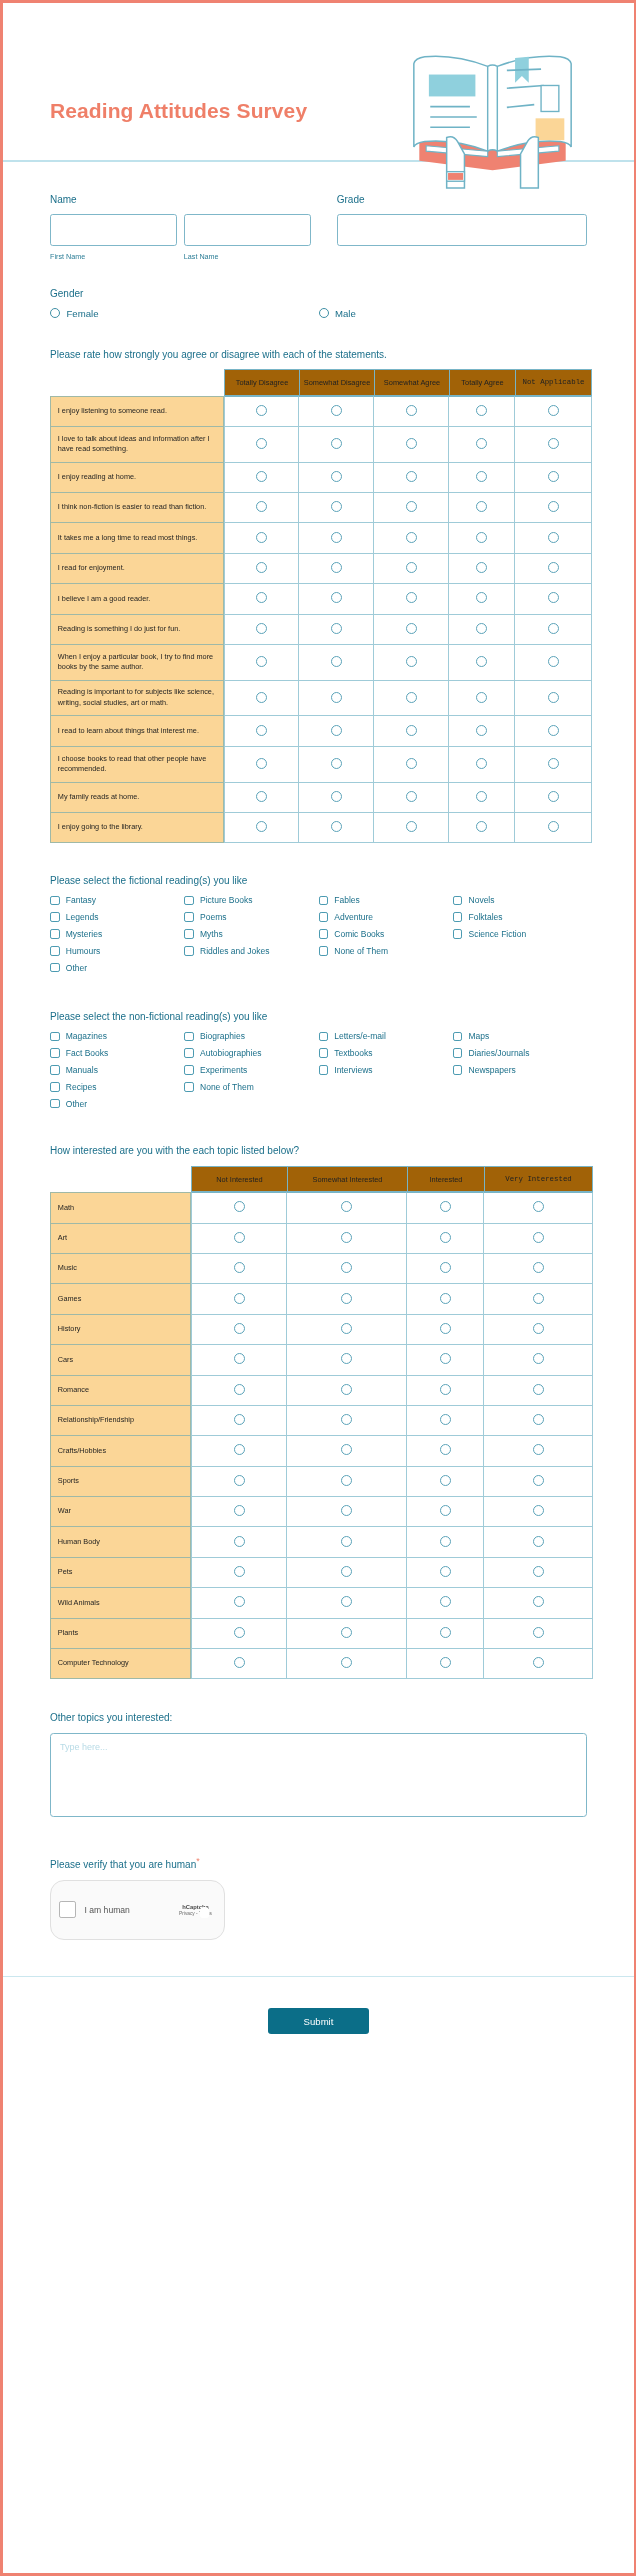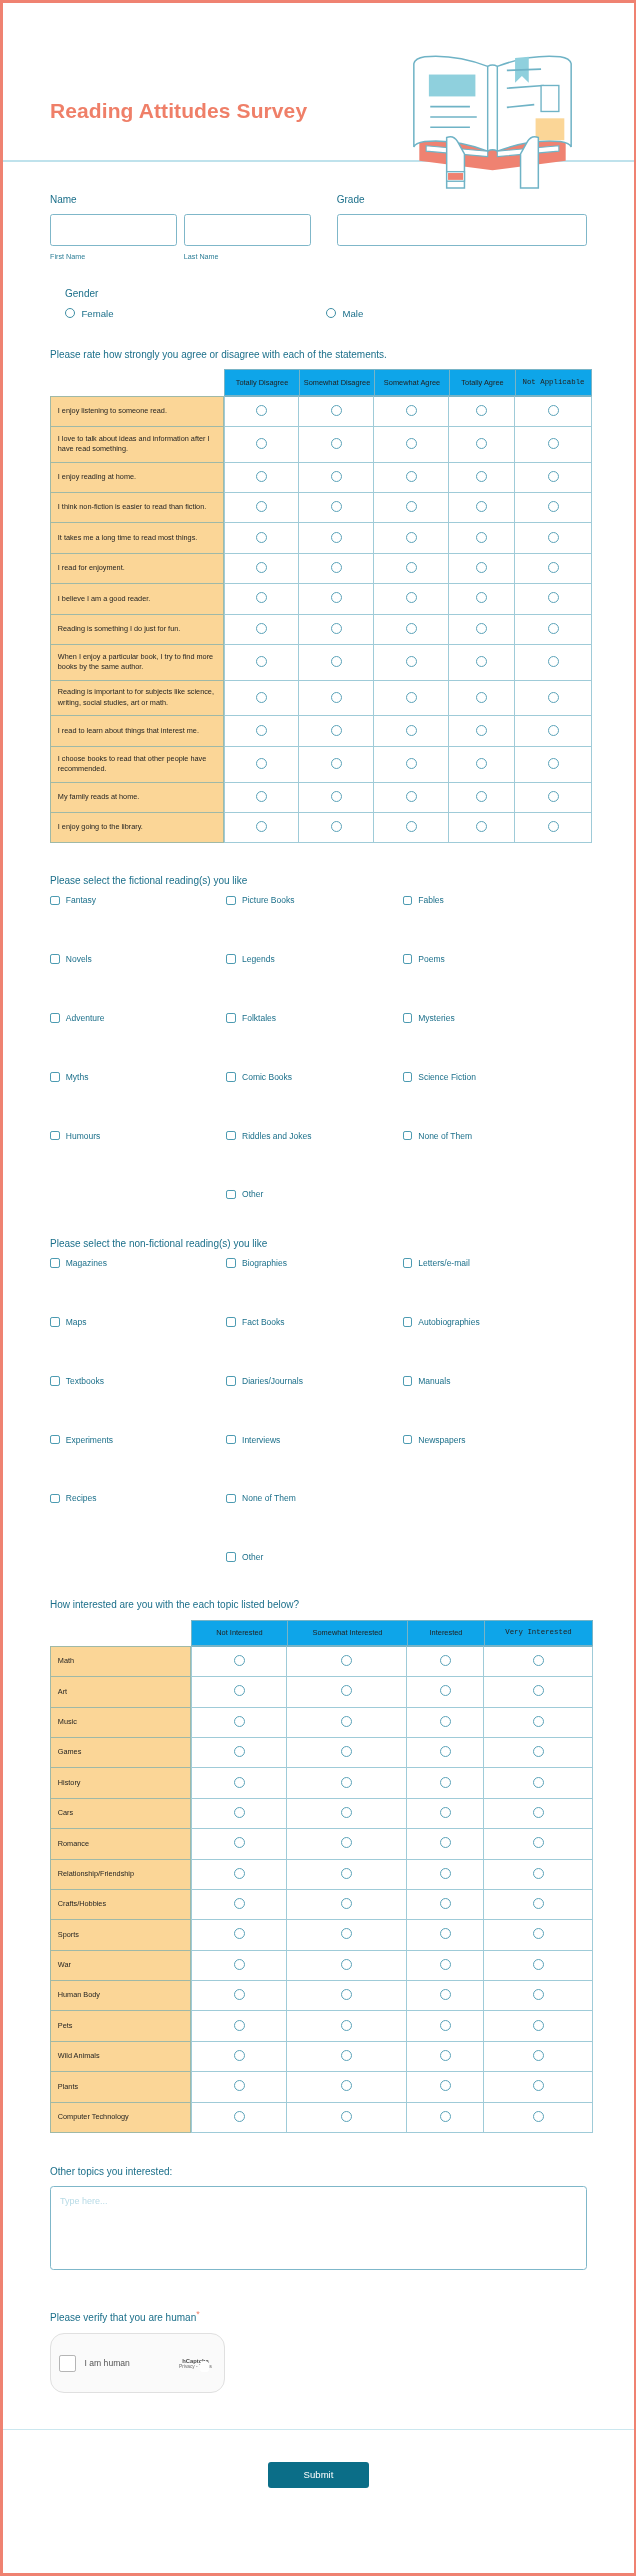--- a/index.html
+++ b/index.html
@@ -77,21 +77,21 @@
   .w-half { width: 127px; }
   .w-grade { width: 100%; }
   .sublabels { display: flex; gap: 6.8px; margin-top: 6.2px; }
   .sublabel {
     width: 127px;
     font-size: 7.2px;
     color: #2b7d96;
   }
 
   
-  .gender-wrap { padding-top: 27px; margin-left: 15px; }
+  .gender-wrap { padding-top: 27px; }
   .radio-line { display: flex; margin-top: 4.1px; }
   .radio-opt { display: flex; align-items: center; gap: 6.2px; width: 274px; cursor: pointer; }
   .radio-dot {
     width: 10.3px; height: 10.3px;
     border: 1px solid #3f8fa5;
     border-radius: 50%;
     background: #fff;
     flex: none;
   }
   .radio-text { color: #1b6f8a; font-size: 9.6px; }
@@ -99,21 +99,21 @@
   
   .matrix-wrap { padding-top: 30px; }
   table.matrix {
     border-collapse: separate;
     border-spacing: 0;
     width: 100%;
     table-layout: fixed;
   }
   table.matrix th.corner { border: none; background: transparent; }
   table.matrix th.hd {
-    background: #0ea5e9;
+    background: #a16207;
     color: #222;
     font-weight: normal;
     font-size: 7.4px;
     line-height: 1.25;
     padding: 7.5px 2.1px;
     vertical-align: middle;
     text-align: center;
     border: 0.7px solid #78b4c6;
     border-right: none;
   }
@@ -143,21 +143,21 @@
   .cell-radio {
     width: 11px; height: 11px;
     border: 1px solid #5ba3b9;
     border-radius: 50%;
     background: #fff;
     display: inline-block;
   }
 
   
   .chk-wrap { padding-top: 31.5px; }
-  .chk-grid { display: flex; flex-wrap: wrap; gap: 42px; }
+  .chk-grid { display: flex; flex-wrap: wrap; }
   .chk-item {
     width: 25%;
     display: flex;
     align-items: center;
     gap: 6.2px;
     margin-bottom: 6.8px;
     cursor: pointer;
   }
   .chk-box {
     width: 9.6px; height: 9.6px;

